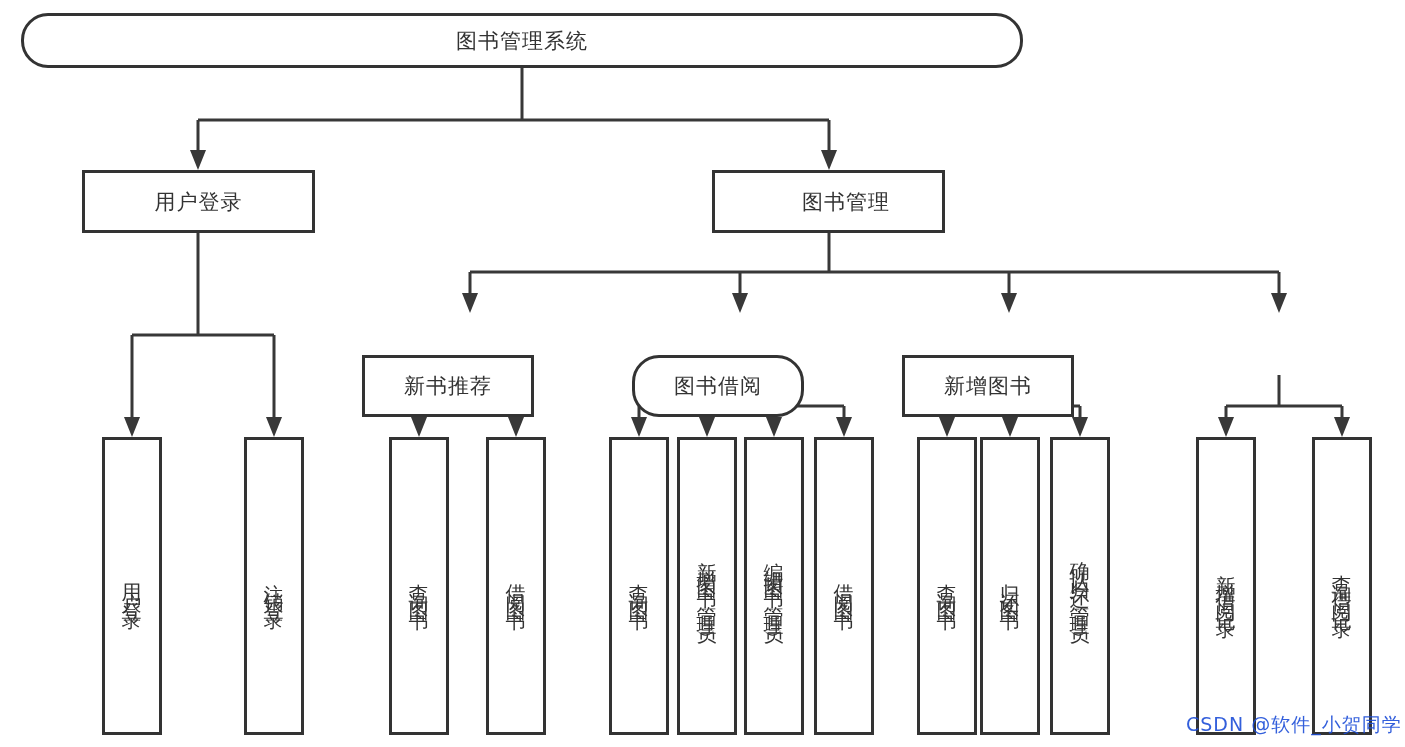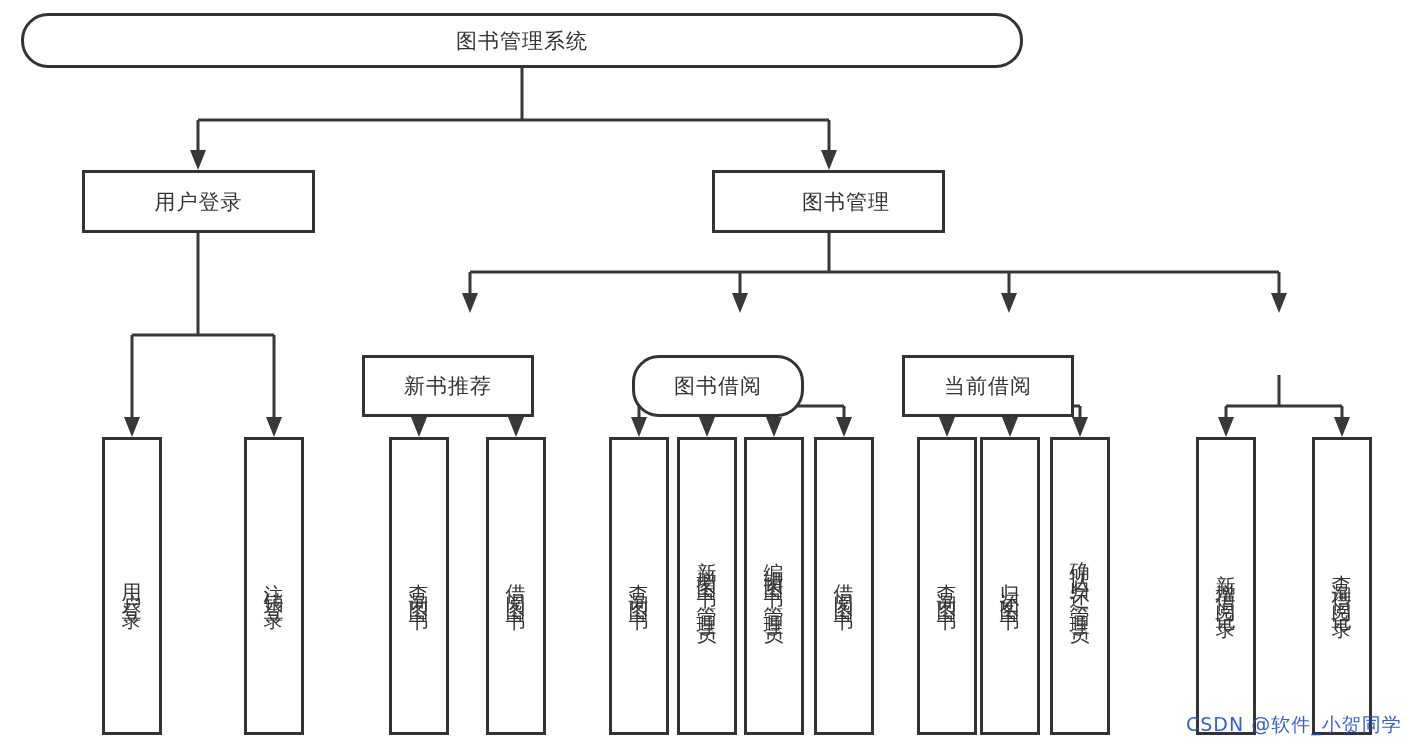--- a/index.html
+++ b/index.html
@@ -101,21 +101,21 @@
     </g>
   </svg>
 
   <div class="node h-node n-root">图书管理系统</div>
 
   <div class="node h-node n-login">用户登录</div>
   <div class="node h-node n-mgmt">图书管理</div>
 
   <div class="node h-node n-l2 n-rec">新书推荐</div>
   <div class="node h-node n-l2 n-bor">图书借阅</div>
-  <div class="node h-node n-l2 n-cur">当前借阅</div>
+  <div class="node h-node n-l2 n-cur">新增图书</div>
 
   <div class="node v-node leaf lf-1">用户登录</div>
   <div class="node v-node leaf lf-2">注销登录</div>
 
   <div class="node v-node leaf lf-3">查询图书</div>
   <div class="node v-node leaf lf-4">借阅图书</div>
 
   <div class="node v-node leaf lf-5">查询图书</div>
   <div class="node v-node leaf lf-6">新增图书（管理员）</div>
   <div class="node v-node leaf lf-7">编辑图书（管理员）</div>

